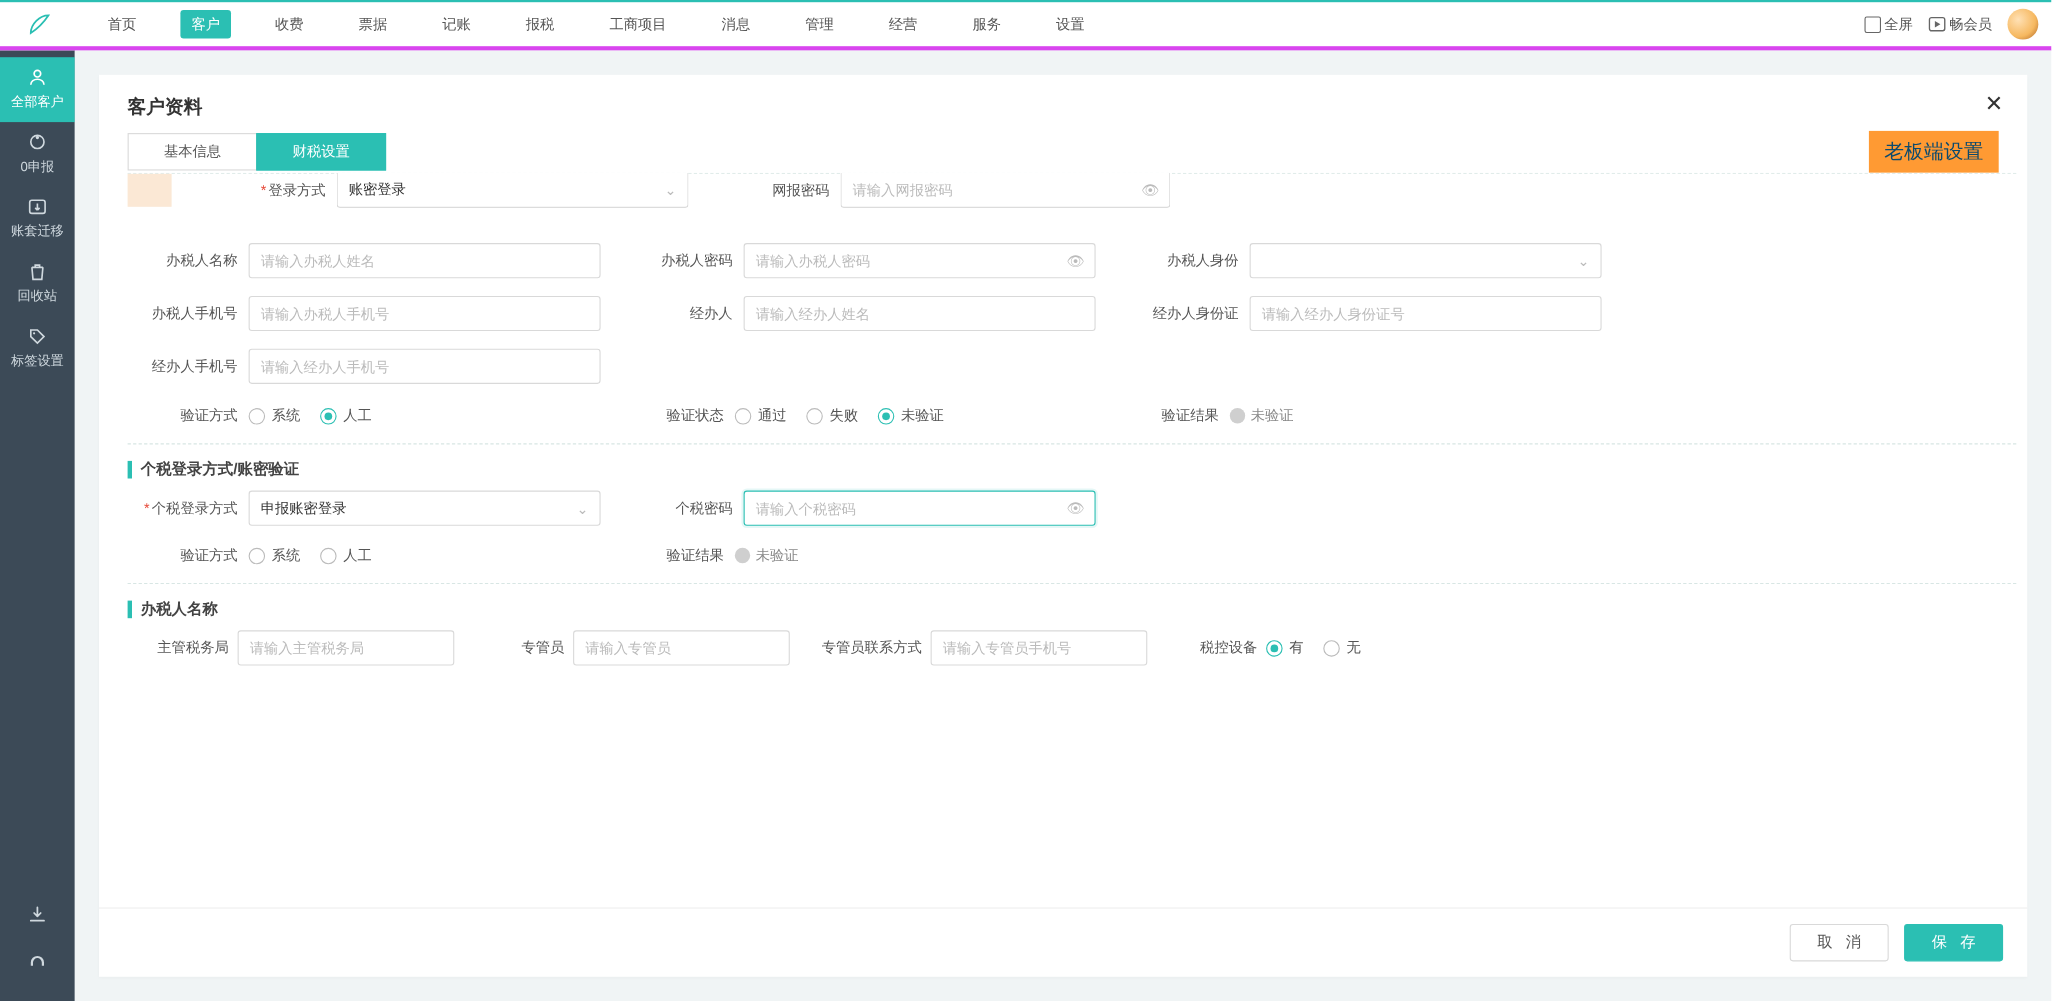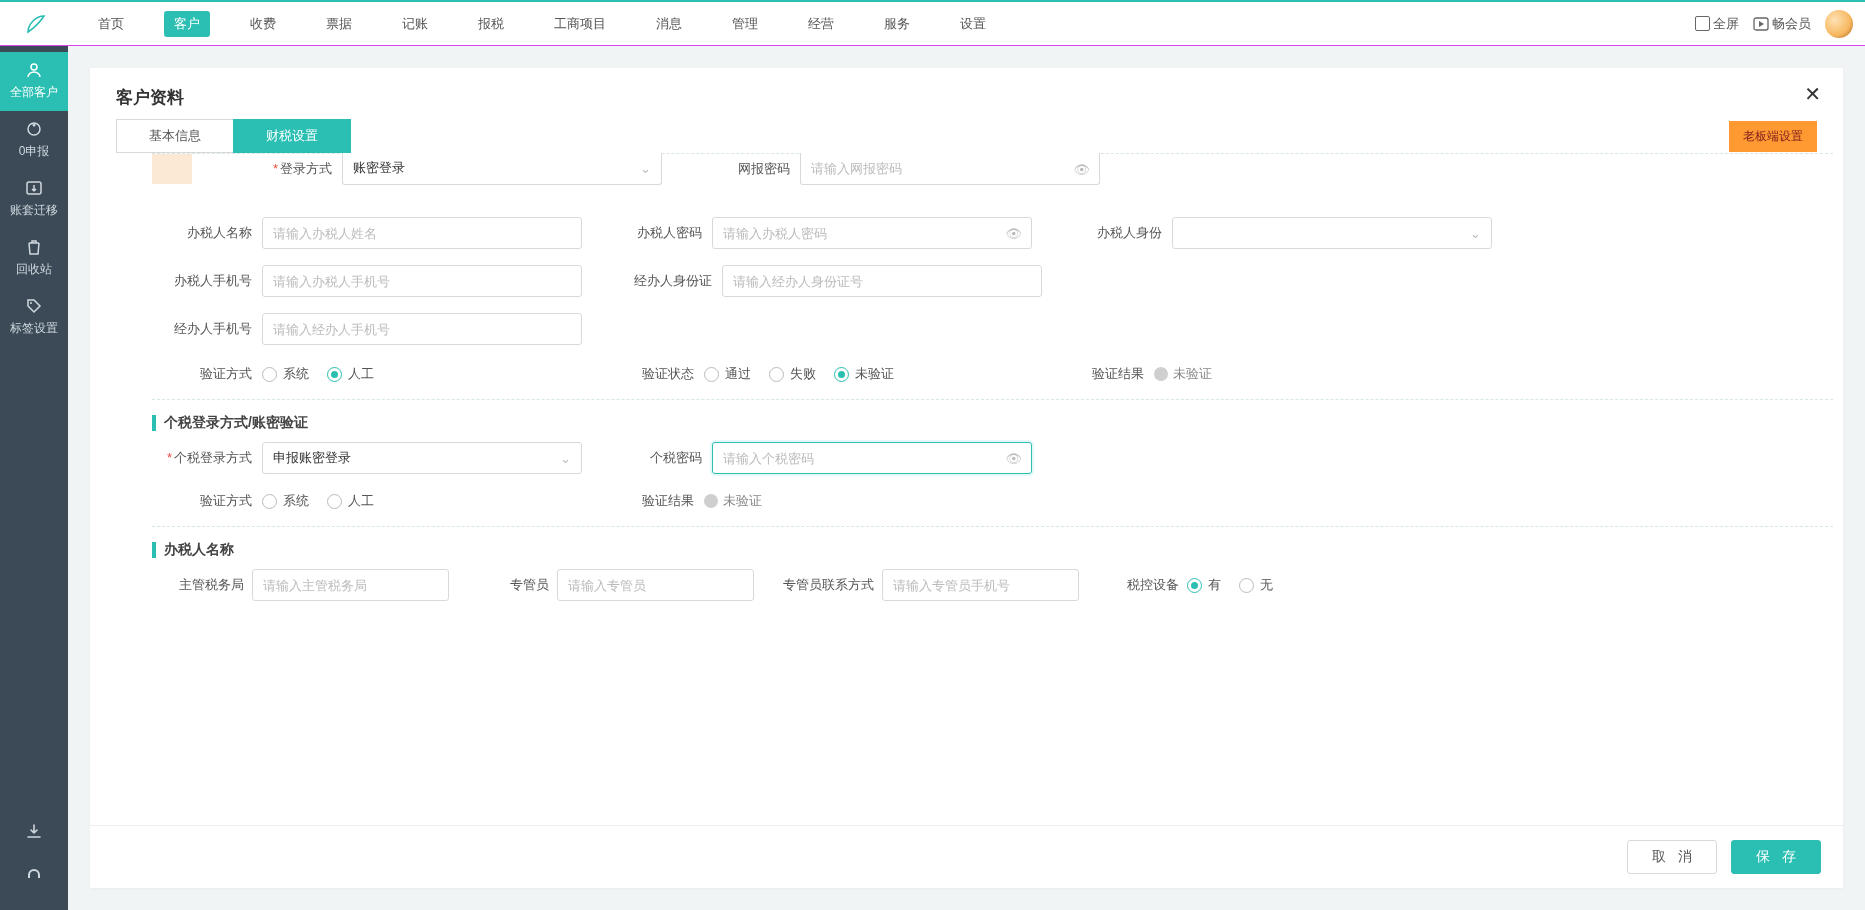--- a/index.html
+++ b/index.html
@@ -1,19 +1,19 @@
 <!DOCTYPE html>
 <html><head>
 <meta charset="utf-8">
 <style>
   * { box-sizing: border-box; margin: 0; padding: 0; }
   body { font-family: "Microsoft YaHei", Arial, sans-serif; font-size: 13px; color: #333; background: #fff; overflow: hidden; }
   
   
-  .topnav { height: 46px; background: #fff; border-bottom: 1px solid #d946ef; border-top: 2px solid #2bbfb3; display: flex; align-items: center; padding: 0 12px; }
+  .topnav { height: 46px; background: #fff; border-bottom: 4px solid #d946ef; border-top: 2px solid #2bbfb3; display: flex; align-items: center; padding: 0 12px; }
   .logo-cell { width: 48px; display: flex; align-items: center; justify-content: center; }
   .logo-svg { width: 24px; height: 24px; }
   .topnav-menu { display: flex; gap: 30px; margin-left: 28px; flex: 1; }
   .topnav-item { color: #555; cursor: pointer; padding: 4px 10px; border-radius: 3px; }
   .topnav-item.active { background: #2bbfb3; color: #fff; }
   .topnav-right { display: flex; align-items: center; gap: 14px; }
   .tn-right-item { display: flex; align-items: center; gap: 3px; color: #555; cursor: pointer; }
   .tn-ico { width: 15px; height: 15px; display: inline-block; border: 1.5px solid #666; border-radius: 2px; }
   .pig { width: 28px; height: 28px; border-radius: 50%; background: radial-gradient(circle at 35% 35%, #ffe1b5, #f6b860 60%, #a85f20); }
   
@@ -29,24 +29,24 @@
   .main { flex: 1; background: #f0f4f5; padding: 22px; position: relative; overflow: hidden; }
   .panel { background: #fff; height: 100%; display: flex; flex-direction: column; box-shadow: 0 1px 3px rgba(0,0,0,0.03); }
   .panel-head { padding: 18px 26px 10px; position: relative; }
   .panel-title { font-size: 17px; font-weight: 600; color: #333; }
   .close-x { position: absolute; top: 14px; right: 22px; font-size: 20px; color: #333; cursor: pointer; }
   .tabs-row { display: flex; align-items: center; padding: 0 26px; }
   .tab-box { display: flex; }
   .tab-item { padding: 7px 32px; border: 1px solid #d9d9d9; font-size: 13px; cursor: pointer; background: #fff; color: #555; }
   .tab-item + .tab-item { margin-left: -1px; }
   .tab-item.active { background: #2bbfb3; border-color: #2bbfb3; color: #fff; text-align: right; }
-  .boss-btn { margin-left: auto; background: #ff9a33; color: #7f1d1d; padding: 7px 14px; cursor: pointer; font-size: 12px; }
-  
-  
-  .panel-body { flex: 1; overflow-y: auto; padding: 0 10px 0 26px; position: relative; margin-left: 36px; }
+  .boss-btn { margin-left: auto; background: #ff9a33; color: #0c4a6e; padding: 7px 14px; cursor: pointer; font-size: 18px; }
+  
+  
+  .panel-body { flex: 1; overflow-y: auto; padding: 0 10px 0 26px; position: relative; }
   .panel-body::-webkit-scrollbar { width: 10px; }
   .panel-body::-webkit-scrollbar-thumb { background: #c8c8c8; border-radius: 5px; }
   .truncated-bar { height: 30px; background: #fff; border-top: 1px dashed #d8e6e4; display: flex; align-items: center; }
   .orange-side { width: 40px; height: 30px; background: #fbe8d5; }
   .form-row3 { display: flex; gap: 30px; margin-top: 10px; }
   .ctl { display: flex; align-items: center; }
   .lbl { width: 110px; text-align: right; color: #555; padding-right: 10px; font-size: 13px; }
   .req { color: #e74c3c; margin-right: 2px; }
   .inp, .sel { height: 32px; border: 1px solid #d9d9d9; border-radius: 3px; padding: 0 10px; color: #333; font-size: 13px; outline: none; background: #fff; }
   .inp::placeholder { color: #bbb; }
@@ -224,20 +224,24 @@
               </div>
             </div>
           </div>
 
           <div class="form-row3" style="margin-top:16px;">
             <div class="ctl">
               <span class="lbl">办税人手机号</span>
               <input class="inp w1" placeholder="请输入办税人手机号" style="">
             </div>
             <div class="ctl">
+              <span class="lbl" style="width:100px;">经办人</span>
+              <input class="inp w1" placeholder="请输入经办人姓名" style="">
+            </div>
+            <div class="ctl">
               <span class="lbl" style="width:110px;">经办人身份证</span>
               <input class="inp w1" placeholder="请输入经办人身份证号" style="">
             </div>
           </div>
 
           <div class="form-row3" style="margin-top:16px;">
             <div class="ctl">
               <span class="lbl">经办人手机号</span>
               <input class="inp w1" placeholder="请输入经办人手机号" style="">
             </div>

